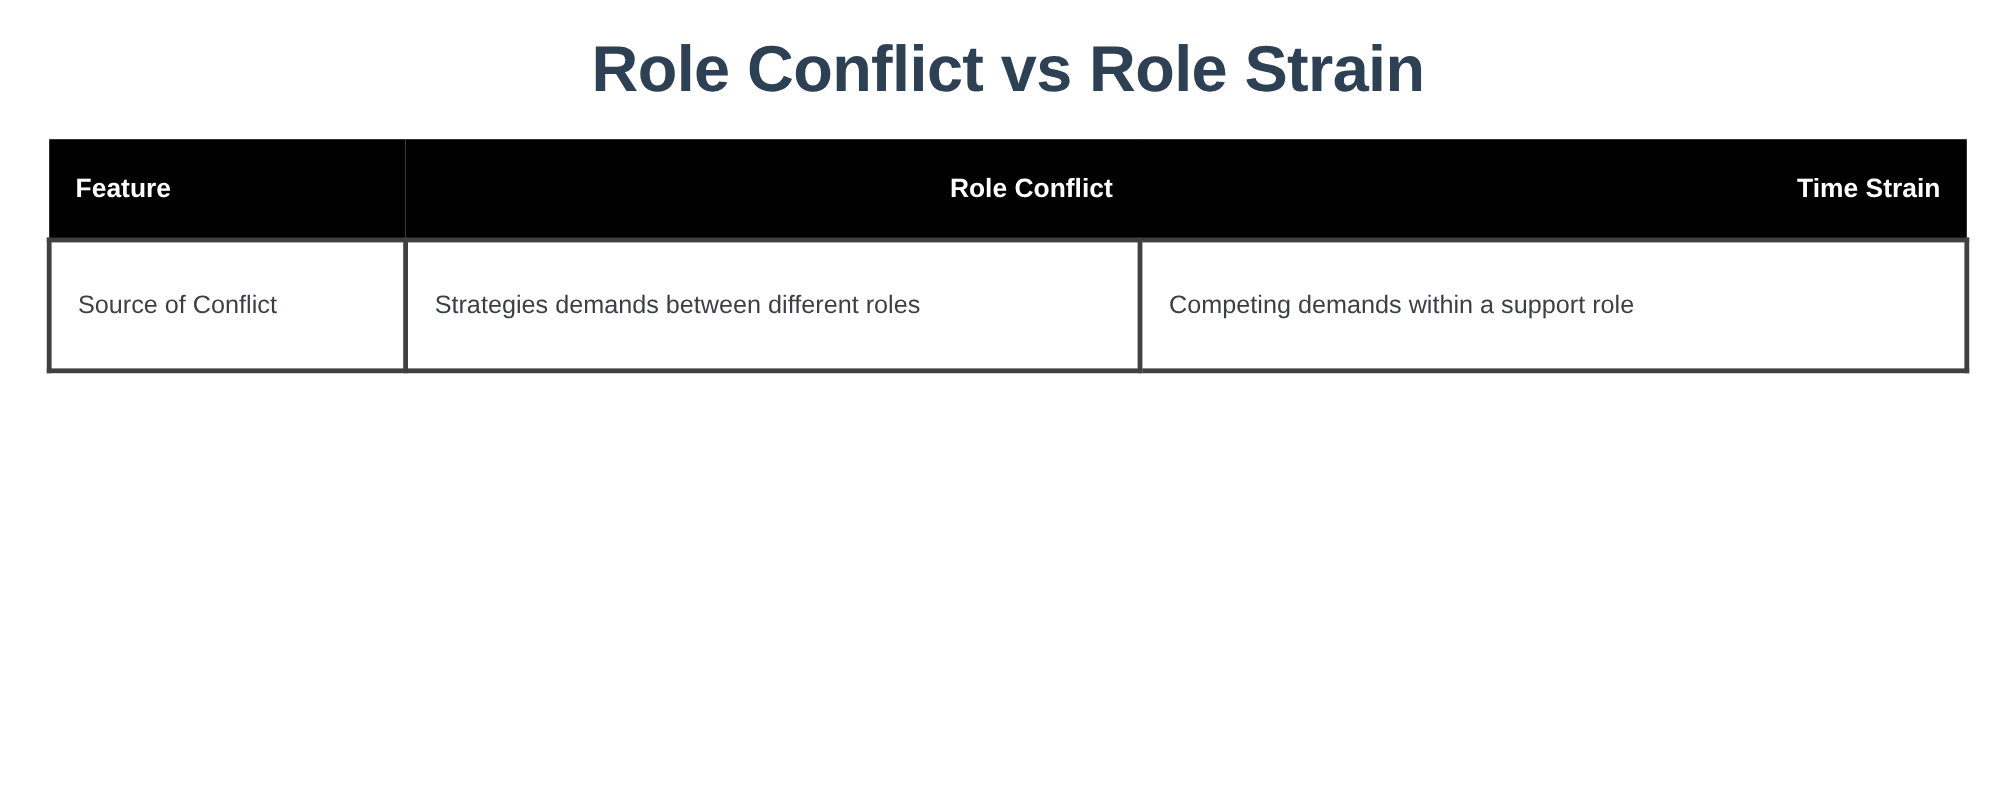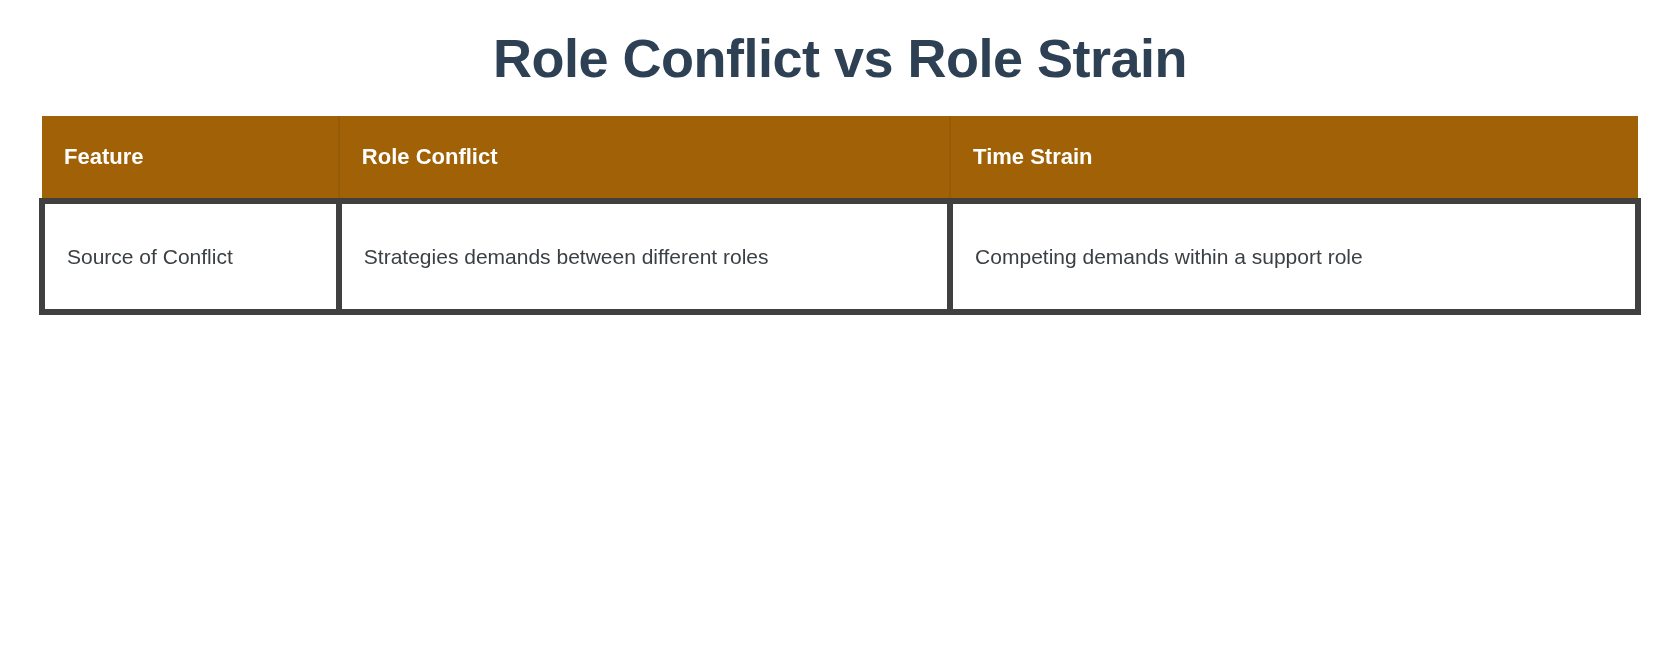--- a/index.html
+++ b/index.html
@@ -18,38 +18,39 @@
     letter-spacing: -0.5px;
     color: #2e4053;
   }
   table.compare-table {
     width: 1602px;
     margin: 27px auto 0 auto;
     border-collapse: collapse;
     table-layout: fixed;
   }
   .compare-table th {
-    background: #a16207;
+    background: #000000;
     color: #ffffff;
     font-size: 22px;
     font-weight: bold;
     text-align: left;
     padding: 26px 22px;
     line-height: 30px;
   }
   .compare-table th + th {
     border-left: 2px solid rgba(0,0,0,0.07);
+    text-align: right;
   }
   .compare-table td {
     font-size: 21px;
     color: #3b4045;
     line-height: 33px;
     padding: 36px 22px;
     vertical-align: middle;
-    border: 6px solid #404040;
+    border: 4px solid #404040;
     background: #ffffff;
   }
   .compare-table tbody tr:nth-child(even) td {
     background: #eef1f6;
   }
   col.c-feature { width: 18.6%; }
   col.c-conflict { width: 38.3%; }
   col.c-strain  { width: 43.1%; }
 </style>
 </head>

